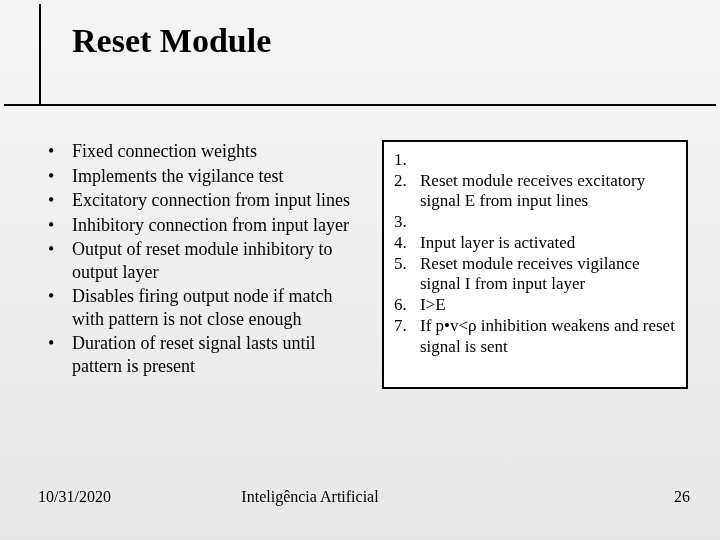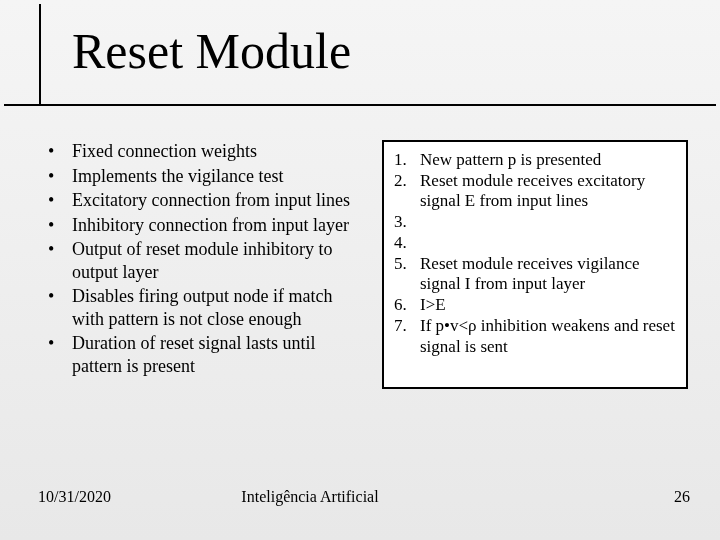--- a/index.html
+++ b/index.html
@@ -20,22 +20,22 @@
     left: 39px;
     top: 4px;
     width: 0;
     height: 100px;
     border-left: 2px solid #000;
   }
   .title {
     position: absolute;
     left: 72px;
     top: 22px;
-    font-size: 50px;
-    font-weight: normal;
+    font-size: 34px;
+    font-weight: bold;
   }
   .hline {
     position: absolute;
     left: 4px;
     top: 104px;
     width: 712px;
     height: 0;
     border-top: 2px solid #000;
   }
   .body {
@@ -133,31 +133,31 @@
             <span class="bul">•</span>
             <span>Duration of reset signal lasts until pattern is present</span>
           </li>
       </ul>
     </div>
 
     <div class="rightbox">
       <ol>
         <li>
             <span class="num">1.</span>
-            <span>New pattern p is presented</span>
           </li>
         <li>
             <span class="num">2.</span>
             <span>Reset module receives excitatory signal E from input lines</span>
           </li>
         <li>
             <span class="num">3.</span>
           </li>
         <li>
             <span class="num">4.</span>
+            <span>Input layer is activated</span>
           </li>
         <li>
             <span class="num">5.</span>
             <span>Reset module receives vigilance signal I from input layer</span>
           </li>
         <li>
             <span class="num">6.</span>
             <span>I&gt;E</span>
           </li>
         <li>

